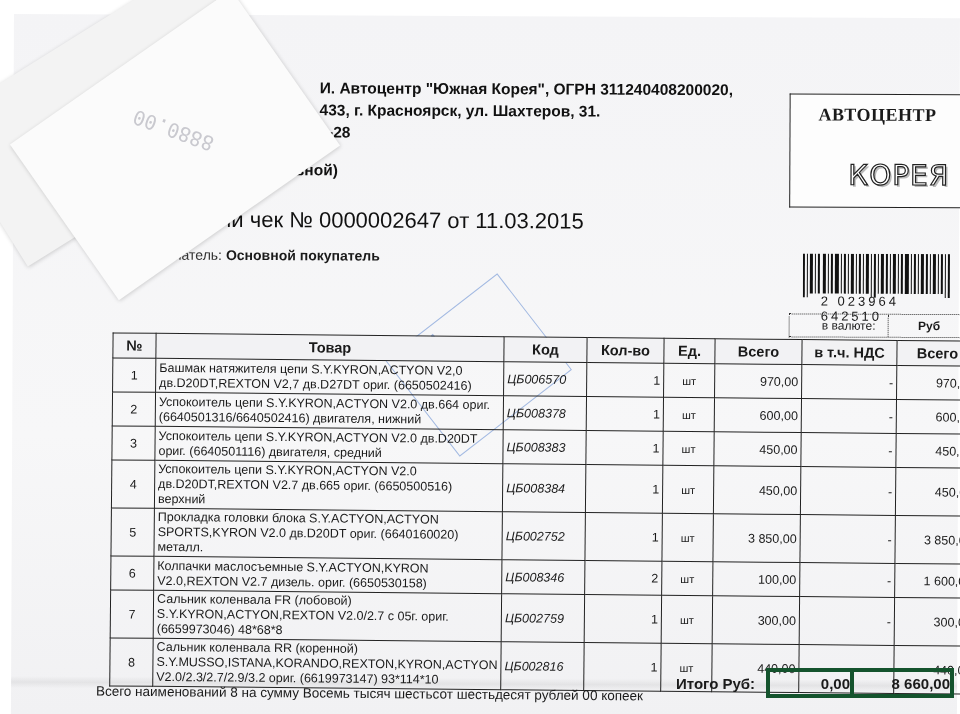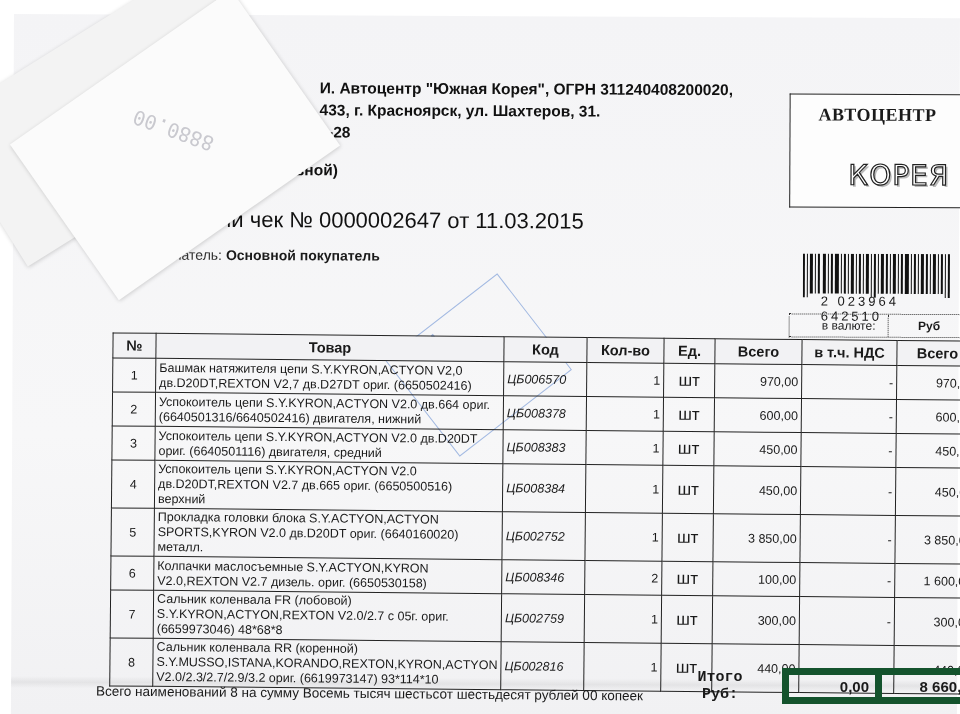--- a/index.html
+++ b/index.html
@@ -62,29 +62,29 @@
   table.items {
     position:absolute; left:100px; top:318px; width:866px;
     border-collapse:collapse; font-size:12.5px; transform:rotate(0.3deg); transform-origin:0 0;
   }
   table.items th, table.items td { border:1.5px solid #222; padding:1px 3px; vertical-align:middle; }
   table.items th { font-size:14.5px; font-weight:bold; height:22px; background:#f2f2f4; }
   td.num { text-align:center; width:36px; }
   td.name { width:340px; line-height:15px; }
   td.code { width:76px;font-style:italic; }
   td.qty { width:70px; text-align:right; }
-  td.unit { width:44px; text-align:center; font-size:17px; }
+  td.unit { width:44px; text-align:center; font-size:11px; }
   td.price { width:80px; text-align:right; }
   td.vat { width:88px; text-align:right; padding-right:14px; }
   td.total { text-align:right; }
   .totals {
     position:absolute; left:676px; top:668px; display:flex; align-items:center; font-weight:bold; font-size:15px;
   }
-  .totals .lbl { width:88px; text-align:center; margin-right:18px;font-family:Liberation Mono, monospace; }
-  .totals .box { border:7px solid #14532d; height:22px; display:flex; align-items:center; justify-content:flex-end; padding-right:6px; }
+  .totals .lbl { width:88px; text-align:left; margin-right:2px; }
+  .totals .box { border:4px solid #14532d; height:22px; display:flex; align-items:center; justify-content:flex-end; }
   .totals .vat { width:80px; }
   .totals .sum { width:96px; border-left:none; }
   .sum-words { position:absolute; left:96px; top:686px; font-size:13.5px; white-space:nowrap; transform:rotate(0.5deg); }
 </style>
 </head>
 <body>
 
 <div class="paper">
 
   <div class="fold-band"></div>

